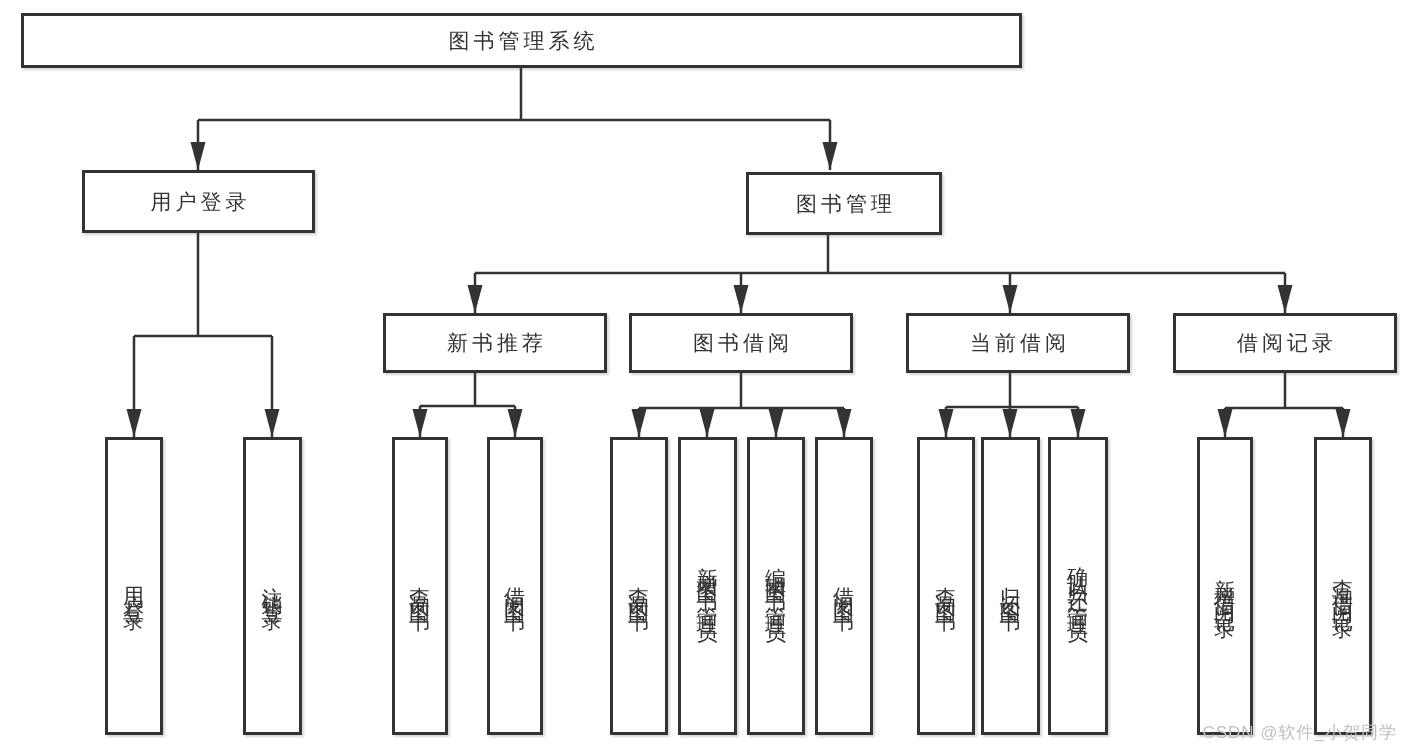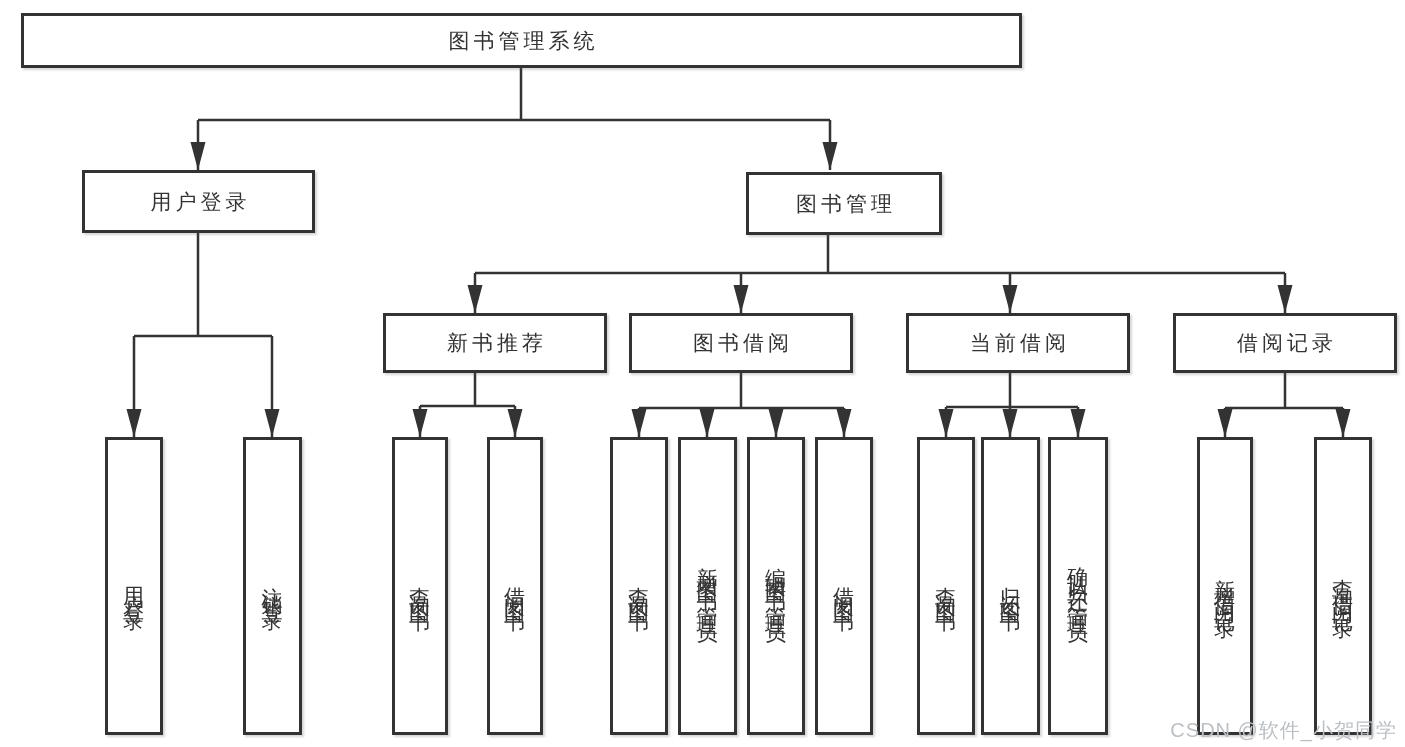--- a/index.html
+++ b/index.html
@@ -54,21 +54,21 @@
   .lf6{left:678px;width:59px;}
   .lf7{left:747px;width:58px;}
   .lf8{left:815px;width:58px;}
   .lf9{left:917px;width:58px;}
   .lf10{left:981px;width:59px;}
   .lf11{left:1048px;width:60px;}
   .lf12{left:1197px;width:56px;}
   .lf13{left:1314px;width:58px;}
   .watermark{
     position:absolute;right:8px;bottom:3px;
-    font-size:20px;color:var(--watermark);
+    font-size:17px;color:var(--watermark);
     letter-spacing:1px;z-index:5;white-space:nowrap;text-align:right;
   }
 </style>
 </head>
 <body>
 
 <div class="canvas">
 
   <svg id="connectors" viewBox="0 0 1405 747" xmlns="http://www.w3.org/2000/svg">
 

